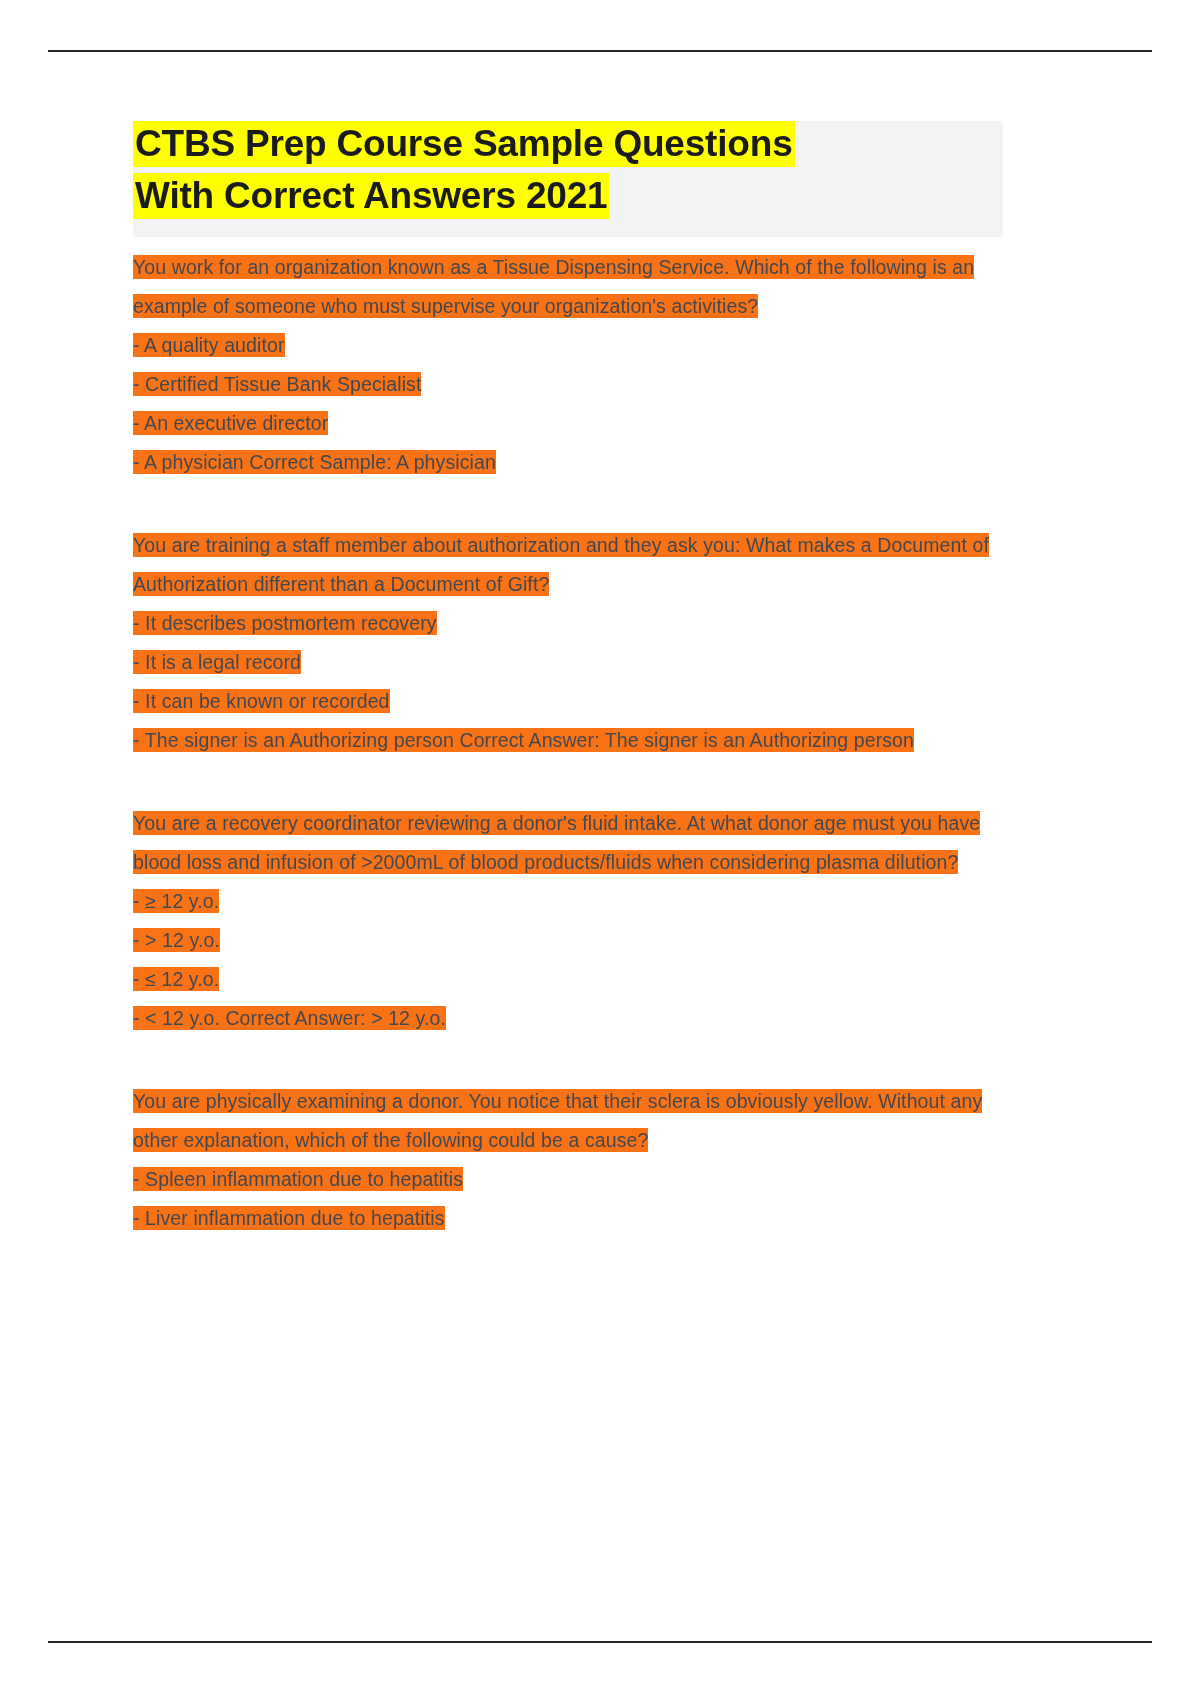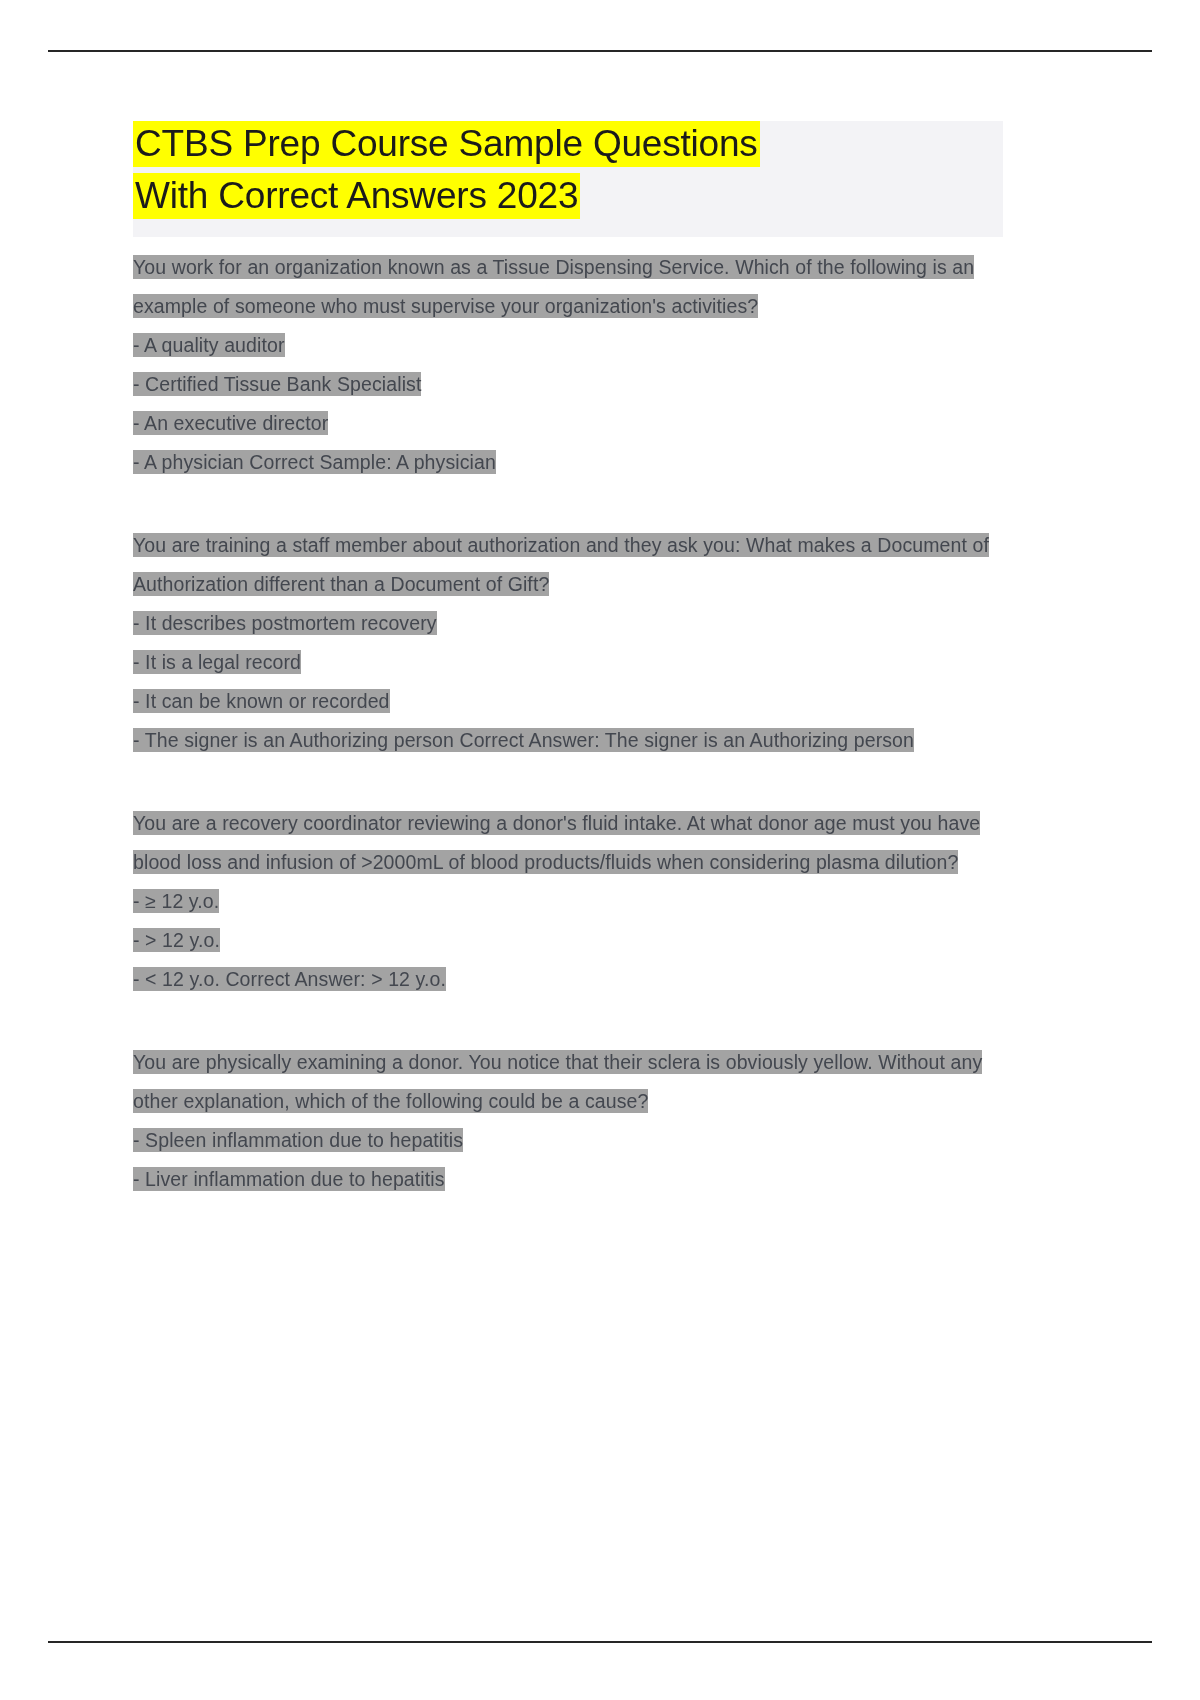--- a/index.html
+++ b/index.html
@@ -37,21 +37,21 @@
   .content {
     position: absolute;
     left: 133px;
     top: 118px;
     width: 880px;
   }
 
   .doc-title {
     font-size: 37px;
     line-height: 52px;
-    font-weight: normal;
+    font-weight: bold;
     color: #1b1b1b;
     margin: 0 0 26px 0;
     letter-spacing: -0.2px;
     max-width: 800px;
   }
   .doc-title .hl {
     background: #ffff00;
     box-decoration-break: clone;
     -webkit-box-decoration-break: clone;
     padding: 2px 2px 3px 2px;
@@ -72,40 +72,40 @@
   .qblock:last-child { margin-bottom: 0; }
 
   .stem, .opt {
     font-size: 19.5px;
     line-height: 39px;
     color: #43474f;
     margin: 0;
     letter-spacing: 0.1px;
   }
   .stem span.t, .opt span.t {
-    background: #a3a3a3;
+    background: #f97316;
     padding: 1px 0;
     box-decoration-break: clone;
     -webkit-box-decoration-break: clone;
   }
   .stem { max-width: 870px; }
   .opt { white-space: nowrap; }
 </style>
 </head>
 <body>
 
 <div class="page">
 
   <div class="rule rule-top"></div>
 
   <div class="title-bg"></div>
 
   <div class="content">
 
-    <h1 class="doc-title"><span class="hl"><span>CTBS Prep Course Sample Questions</span></span><br><span class="hl"><span>With Correct Answers 2023</span></span></h1>
+    <h1 class="doc-title"><span class="hl"><span>CTBS Prep Course Sample Questions</span></span><br><span class="hl"><span>With Correct Answers 2021</span></span></h1>
 
     <div class="qblock">
       <p class="stem"><span class="t">You work for an organization known as a Tissue Dispensing Service. Which of the following is an example of someone who must supervise your organization's activities?</span></p>
       <p class="opt"><span class="t">- A quality auditor</span></p>
       <p class="opt"><span class="t">- Certified Tissue Bank Specialist</span></p>
       <p class="opt"><span class="t">- An executive director</span></p>
       <p class="opt"><span class="t">- A physician Correct Sample: A physician</span></p>
     </div>
 
     <div class="qblock">
@@ -113,20 +113,21 @@
       <p class="opt"><span class="t">- It describes postmortem recovery</span></p>
       <p class="opt"><span class="t">- It is a legal record</span></p>
       <p class="opt"><span class="t">- It can be known or recorded</span></p>
       <p class="stem"><span class="t">- The signer is an Authorizing person Correct Answer: The signer is an Authorizing person</span></p>
     </div>
 
     <div class="qblock">
       <p class="stem"><span class="t">You are a recovery coordinator reviewing a donor's fluid intake. At what donor age must you have blood loss and infusion of &gt;2000mL of blood products/fluids when considering plasma dilution?</span></p>
       <p class="opt"><span class="t">- ≥ 12 y.o.</span></p>
       <p class="opt"><span class="t">- &gt; 12 y.o.</span></p>
+      <p class="opt"><span class="t">- ≤ 12 y.o.</span></p>
       <p class="opt"><span class="t">- &lt; 12 y.o. Correct Answer: &gt; 12 y.o.</span></p>
     </div>
 
     <div class="qblock">
       <p class="stem"><span class="t">You are physically examining a donor. You notice that their sclera is obviously yellow. Without any other explanation, which of the following could be a cause?</span></p>
       <p class="opt"><span class="t">- Spleen inflammation due to hepatitis</span></p>
       <p class="opt"><span class="t">- Liver inflammation due to hepatitis</span></p>
     </div>
 
   </div>

